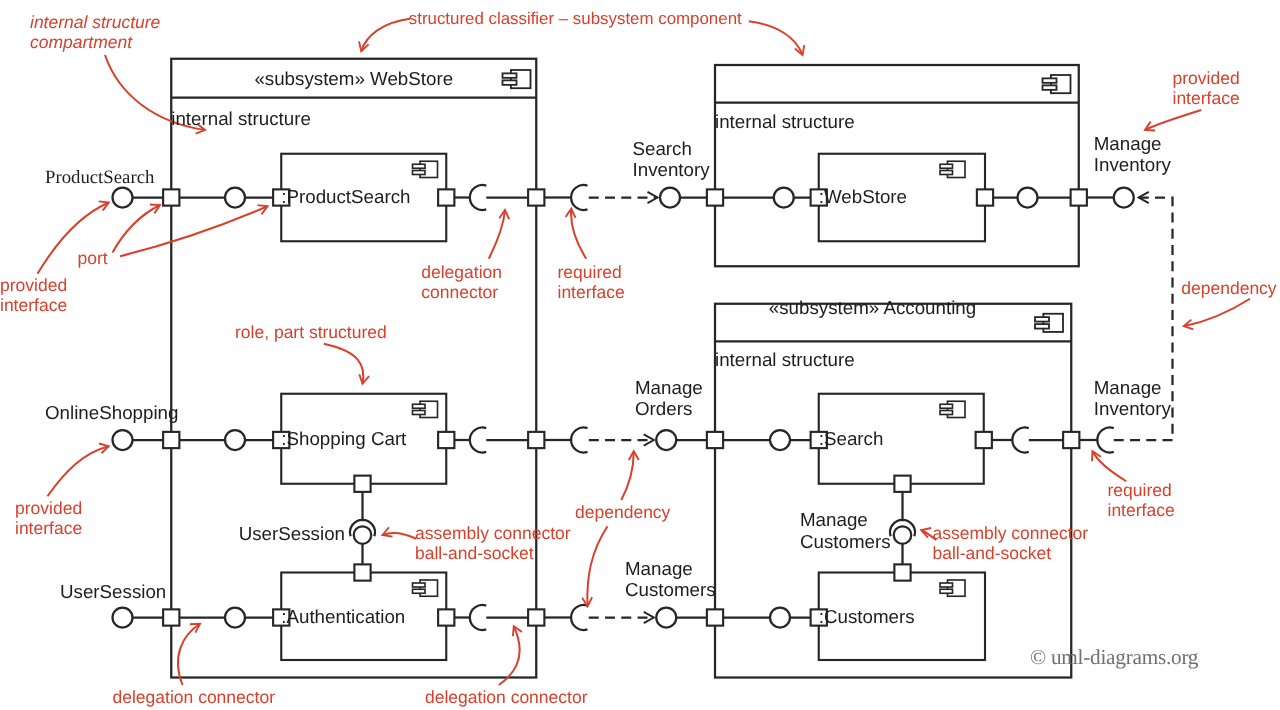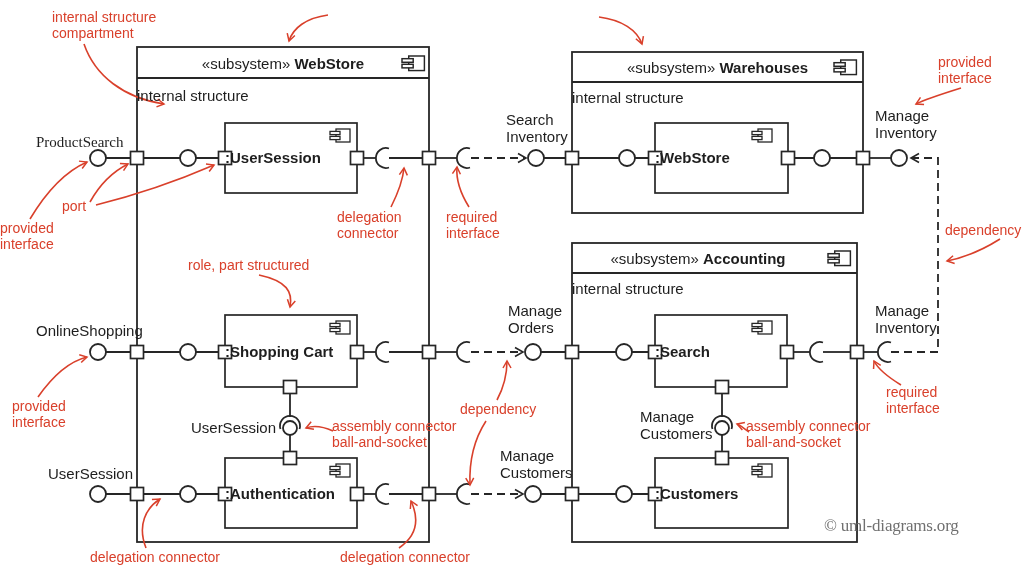--- a/index.html
+++ b/index.html
@@ -1,20 +1,20 @@
 <!DOCTYPE html>
 <html><head>
 <meta charset="utf-8">
 <style>
   html,body{margin:0;padding:0;background:#ffffff;}
   #canvas{position:relative;width:1024px;height:568px;background:#ffffff;overflow:hidden;
           font-family:"Liberation Sans",sans-serif;}
   #shapes{position:absolute;left:0;top:0;}
   .t{position:absolute;font-size:15px;line-height:1.12;color:#1e1e1e;}
-  .b{font-weight:bold;}
+  .b{font-weight:normal;}
   .c{text-align:left;}
   .r{text-align:right;}
   .nw{white-space:nowrap;}
   .red{position:absolute;font-size:14px;line-height:1.15;color:#d9402b;}
   .hdr{position:absolute;font-size:15px;color:#1e1e1e;text-align:center;}
   .copy{position:absolute;font-family:"Liberation Serif",serif;font-size:17px;color:#707070;
         letter-spacing:-0.2px;}
 </style>
 </head>
 <body>
@@ -185,52 +185,49 @@
     <path d="M749,432 C742,427 740,425 737,424" marker-end="url(#ram)"></path>
     <path d="M146,548 C137,525 146,508 160,499" marker-end="url(#ram)"></path>
     <path d="M399,548 C421,533 417,514 411,501" marker-end="url(#ram)"></path>
   </g>
 </svg>
 
 <div class="hdr" style="left:137px;top:55px;width:292px;">
   <span>«subsystem»</span>
   <span class="b">WebStore</span>
 </div>
-<div class="hdr" style="left:572px;top:59px;width:291px;">
-  <span>«subsystem»</span>
-  <span class="b">Warehouses</span>
-</div>
-<div class="hdr" style="left:572px;top:250px;width:252px;">
+<div class="hdr" style="left:572px;top:238px;width:252px;">
   <span>«subsystem»</span>
   <span class="b">Accounting</span>
 </div>
 
 <div class="t c" style="left:137px;top:88px;width:292px;">internal structure</div>
 <div class="t c" style="left:572px;top:90px;width:291px;">internal structure</div>
 <div class="t c" style="left:572px;top:281px;width:285px;">internal structure</div>
 
-<div class="t b c" style="left:225px;top:150px;width:132px;">:UserSession</div>
+<div class="t b c" style="left:225px;top:150px;width:132px;">:ProductSearch</div>
 <div class="t b c" style="left:225px;top:344px;width:132px;">:Shopping Cart</div>
 <div class="t b c" style="left:225px;top:486px;width:132px;">:Authentication</div>
 <div class="t b c" style="left:655px;top:150px;width:133px;">:WebStore</div>
 <div class="t b c" style="left:655px;top:344px;width:132px;">:Search</div>
 <div class="t b c" style="left:655px;top:486px;width:133px;">:Customers</div>
 
 <div class="t" style="left:36px;top:134px;width:110px;font-family:Liberation Serif, serif;">ProductSearch</div>
 <div class="t" style="left:36px;top:323px;width:120px;">OnlineShopping</div>
 <div class="t" style="left:48px;top:466px;width:110px;">UserSession</div>
 <div class="t r" style="left:180px;top:420px;width:96px;">UserSession</div>
 <div class="t" style="left:506px;top:112px;width:68px;">Search Inventory</div>
 <div class="t" style="left:508px;top:303px;width:64px;">Manage Orders</div>
 <div class="t" style="left:500px;top:448px;width:82px;">Manage Customers</div>
 <div class="t" style="left:640px;top:409px;width:80px;">Manage Customers</div>
 <div class="t" style="left:875px;top:108px;width:72px;">Manage Inventory</div>
 <div class="t" style="left:875px;top:303px;width:72px;">Manage Inventory</div>
 
-<div class="red" style="left:52px;top:9px;width:125px;">internal structure compartment</div>
+<div class="red" style="left:24px;top:9px;width:125px;font-style:italic;">internal structure compartment</div>
+<div class="red nw" style="left:327px;top:7px;font-size:13.5px;">structured classifier – subsystem component</div>
 <div class="red c" style="left:938px;top:54px;width:64px;">provided interface</div>
 <div class="red" style="left:62px;top:198px;width:40px;">port</div>
 <div class="red c" style="left:0px;top:220px;width:66px;">provided interface</div>
 <div class="red c" style="left:337px;top:209px;width:80px;">delegation connector</div>
 <div class="red c" style="left:446px;top:209px;width:64px;">required interface</div>
 <div class="red nw" style="left:188px;top:257px;">role, part structured</div>
 <div class="red nw" style="left:945px;top:222px;">dependency</div>
 <div class="red c" style="left:12px;top:398px;width:66px;">provided interface</div>
 <div class="red" style="left:332px;top:418px;width:140px;">assembly connector ball-and-socket</div>
 <div class="red nw" style="left:460px;top:401px;">dependency</div>

